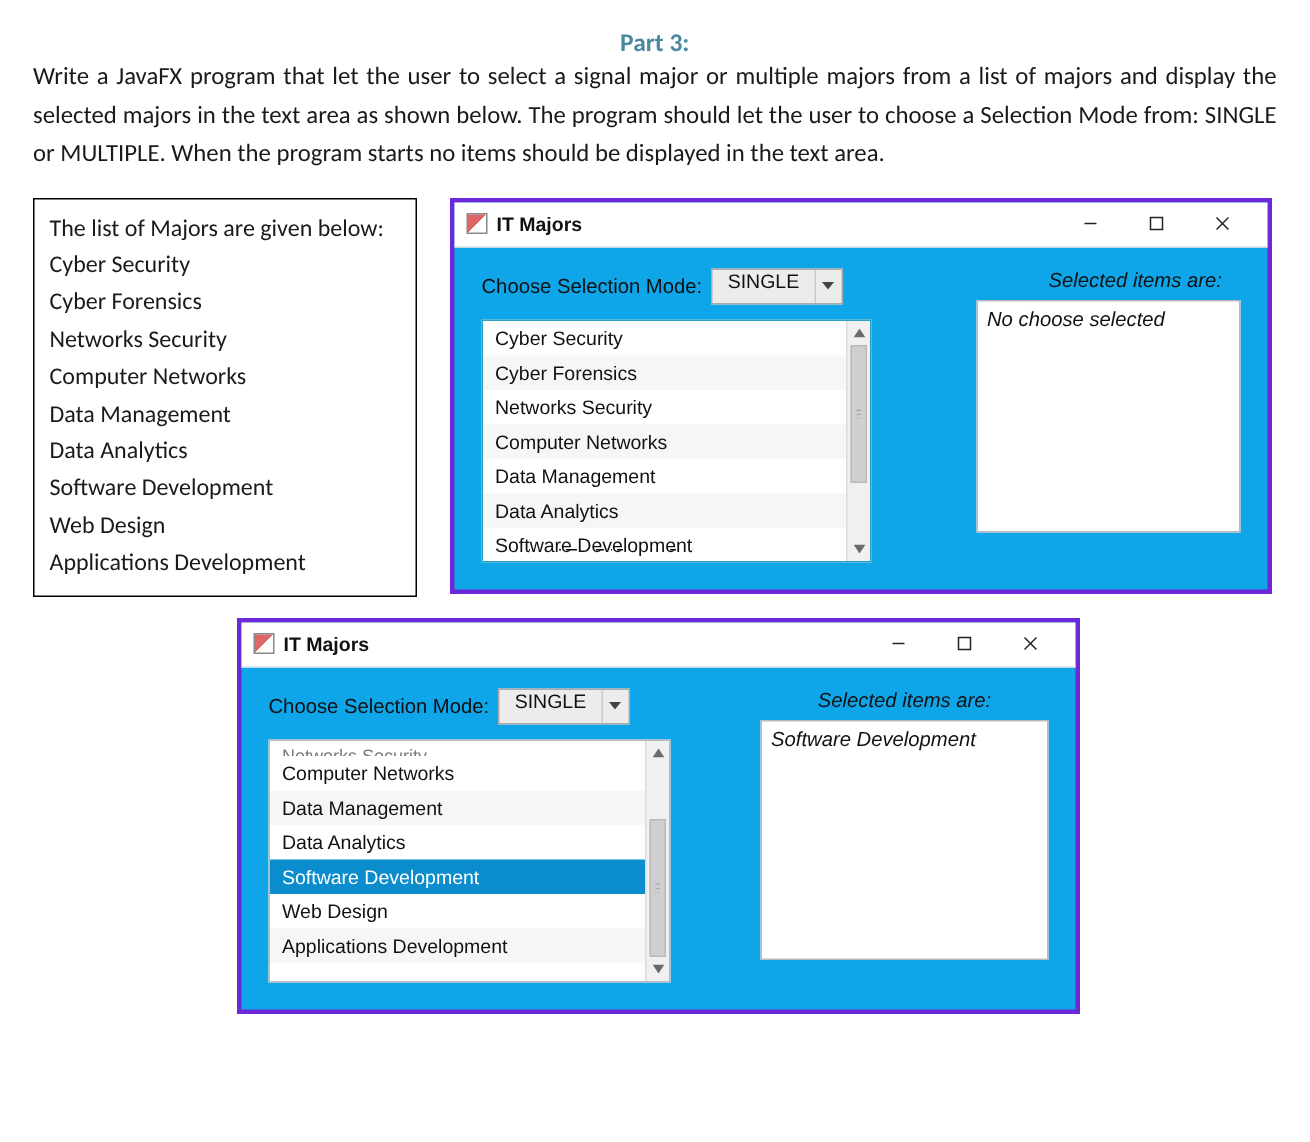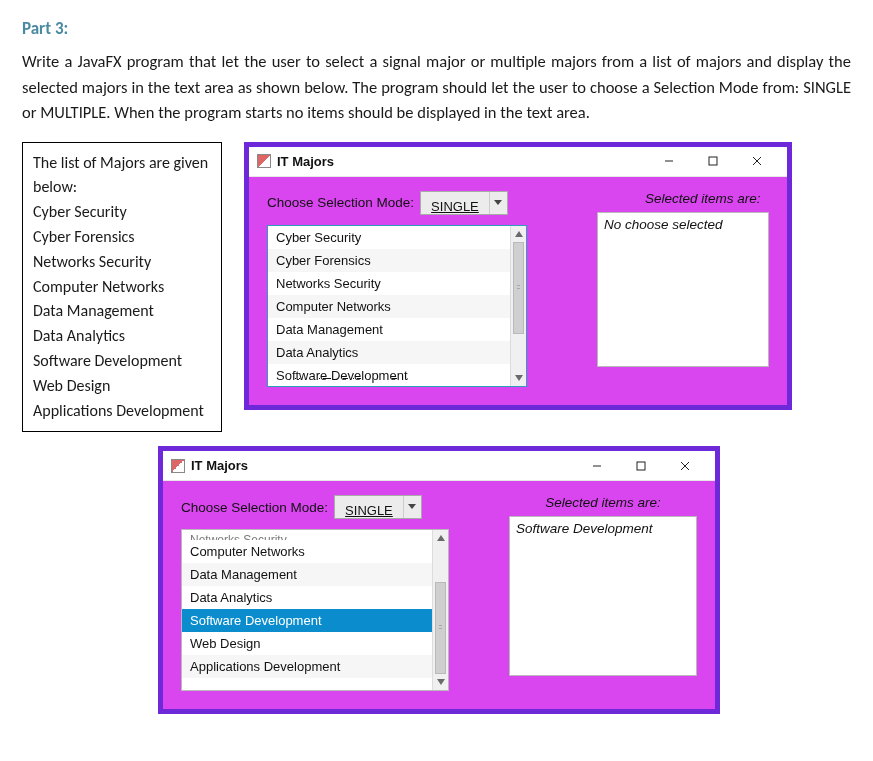--- a/index.html
+++ b/index.html
@@ -9,42 +9,42 @@
     font-family: Calibri, "Segoe UI", Arial, sans-serif;
     font-size: 16.5px;
     color: #1a1a1a;
     background: #fff;
     width: 873px;
   }
   .part-heading {
     color: #4a8aa0;
     font-weight: 700;
     font-size: 17px;
-    margin-bottom: 10px;
+    text-align: center;
   }
   .instruction {
     line-height: 1.55;
     text-align: justify;
     margin-bottom: 16px;
   }
 
   .row1 { display: flex; gap: 22px; align-items: flex-start; }
 
   .majors-box {
     border: 1.5px solid #000;
     padding: 8px 12px 8px 10px;
     font-size: 16px;
     line-height: 1.55;
-    width: 200px;
+    width: 256px;
   }
 
   
   .window {
-    border: 5px solid #6d28d9;
-    background: #d946ef;
+    border: 3px solid #6d28d9;
+    background: #0ea5e9;
     font-family: "Segoe UI", Arial, sans-serif;
     font-size: 13px;
     color: #111;
   }
   .w1 { width: 548px; }
   .w2 { width: 562px; margin-top: 14px; margin-left: 136px; }
 
   .titlebar {
     display: flex;
     align-items: center;
@@ -66,23 +66,23 @@
     display: flex; align-items: center; justify-content: center;
     font-size: 12px; color:#222;
   }
   .win-controls .ctl svg { stroke:#222; stroke-width:1; fill:none; }
 
   .client { padding: 14px 18px 18px 18px; }
 
   .mode-row { display:flex; align-items:center; gap:6px; margin-bottom:10px; }
   .mode-label { font-size:13.5px;text-align:right; }
   .combo {
-    display:flex; align-items:flex-end;
+    display:flex; align-items:flex-start;
     border:1px solid #aaa; background:#ececec;
-    height:24px; min-width:88px;text-decoration:underline;
+    height:24px; min-width:88px;
   }
   .combo .combo-value { padding:0 10px; font-size:13px; }
   .combo .combo-arrow {
     width:18px; height:100%; border-left:1px solid #ccc;
     display:flex; align-items:center; justify-content:center;
   }
   .combo .combo-arrow svg { fill:#444; }
 
   .content-row { display:flex; gap:22px; align-items:flex-start; }
 

